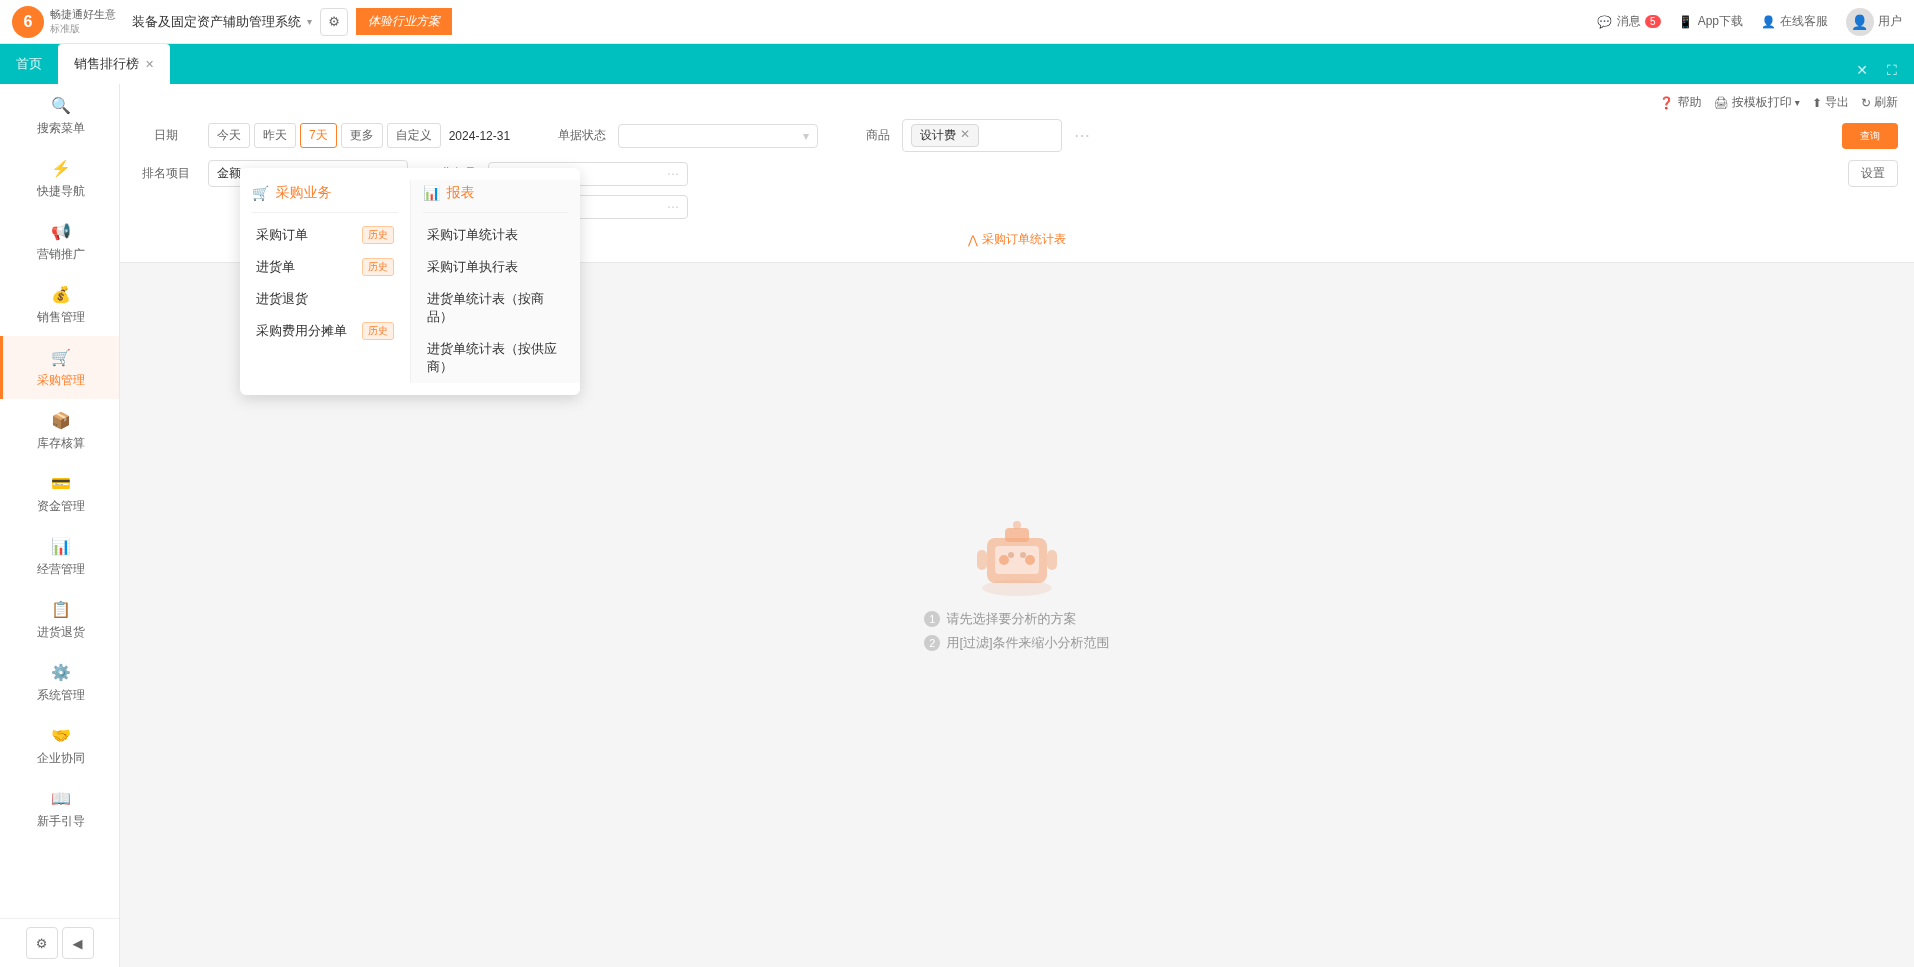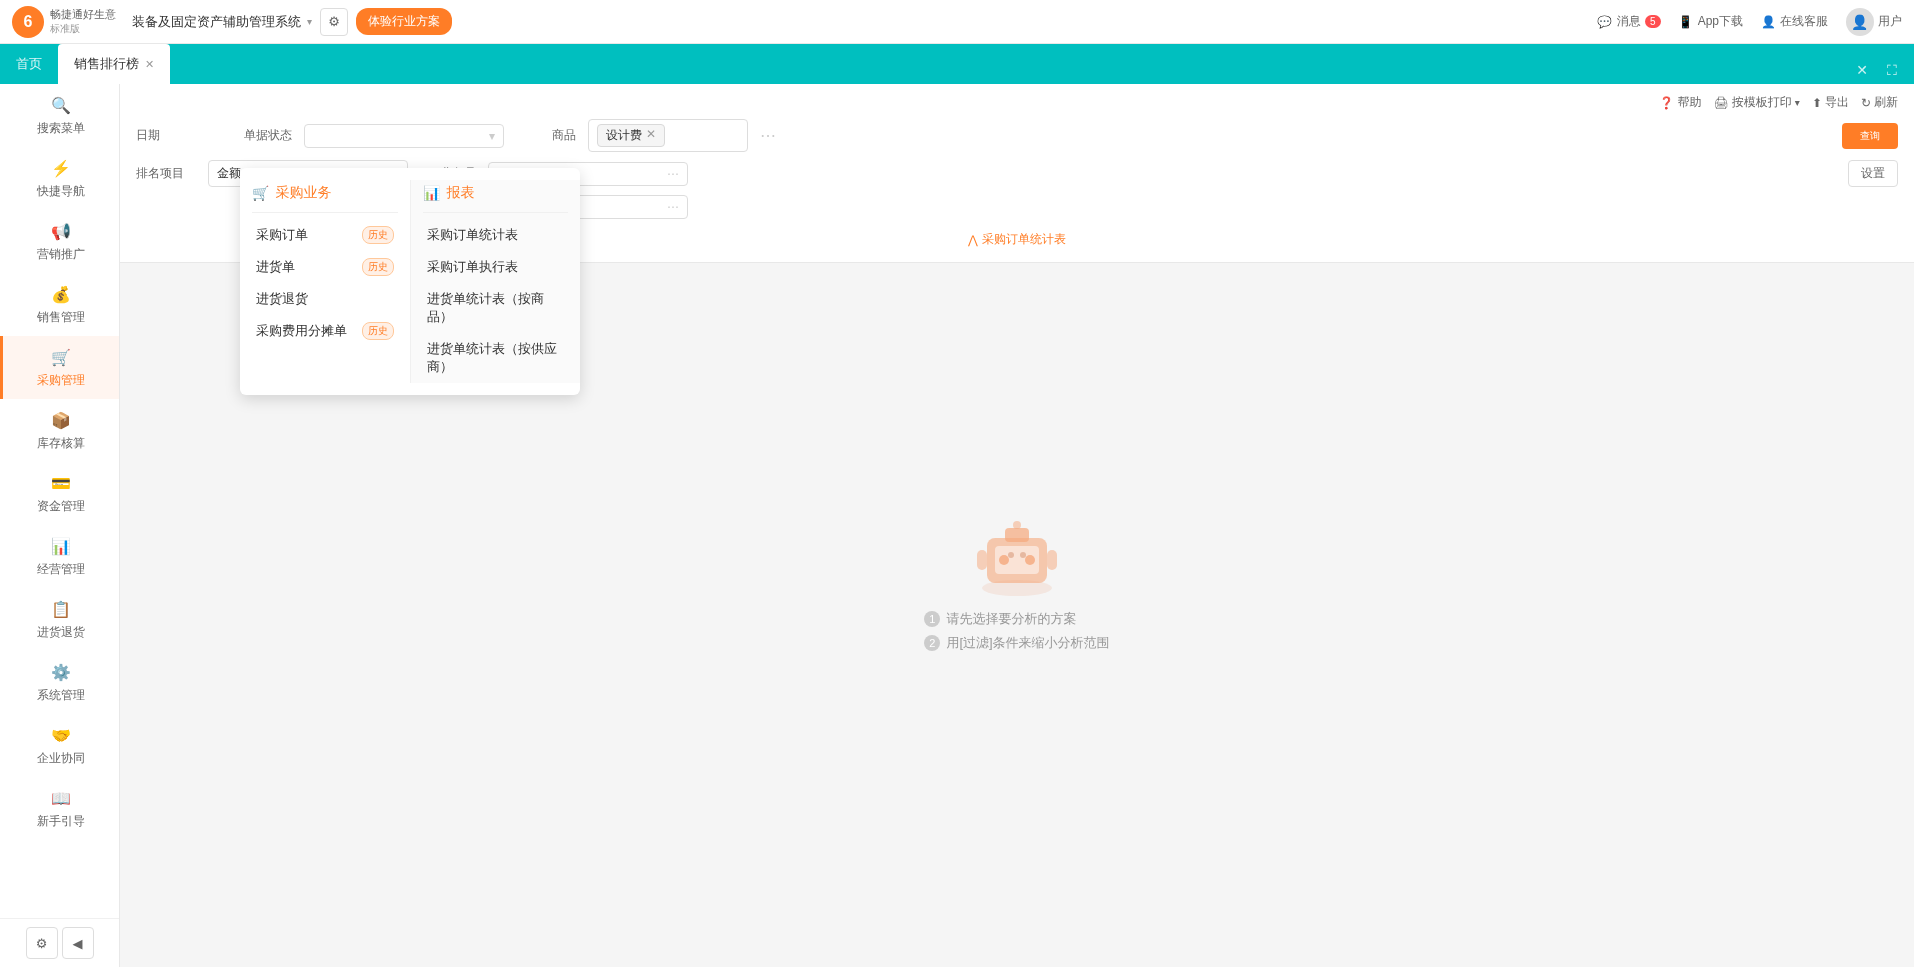--- a/index.html
+++ b/index.html
@@ -53,25 +53,26 @@
       align-items: center;
       justify-content: center;
       cursor: pointer;
       color: #666;
       margin-left: 8px;
     }
     .header-industry-btn {
       background: #ff7d26;
       color: white;
       border: none;
-      border-radius: 12px;
+      border-radius: 0;
       padding: 5px 12px;
       cursor: pointer;
       font-size: 12px;
       margin-left: 8px;
+      font-style: italic;
     }
     .header-right {
       margin-left: auto;
       display: flex;
       align-items: center;
       gap: 18px;
     }
     .header-right-item {
       display: flex;
       align-items: center;
@@ -227,21 +228,21 @@
       align-items: center;
       gap: 12px;
       margin-bottom: 8px;
     }
     .filter-row:last-child { margin-bottom: 0; }
     .filter-label {
       color: #666;
       font-size: 12px;
       white-space: nowrap;
       width: 60px;
-      text-align: left;
+      text-align: center;
     }
     .filter-input {
       border: 1px solid #ddd;
       border-radius: 4px;
       padding: 4px 8px;
       font-size: 12px;
       color: #333;
       display: flex;
       align-items: center;
       gap: 4px;
@@ -399,21 +400,21 @@
       font-size: 13px;
       color: #333;
       border-radius: 3px;
     }
     .history-badge {
       background: #fff0e6;
       border: 1px solid #ffc89a;
       color: #ff7d26;
       font-size: 10px;
       padding: 1px 5px;
-      border-radius: 8px;
+      border-radius: 3px;
     }
 
     .dots-menu { color: #ccc; font-size: 16px; cursor: pointer; }
   </style>
 </head>
 <body>
 
 <div class="top-header">
   <div class="logo-area">
     <div class="logo-icon">6</div>
@@ -545,20 +546,28 @@
           </div>
           <div class="toolbar-btn">
             <span>↻</span>
             <span>刷新</span>
           </div>
         </div>
       </div>
 
       <div class="filter-row">
         <span class="filter-label">日期</span>
+        <div class="date-range">
+          <button class="date-btn">今天</button>
+          <button class="date-btn">昨天</button>
+          <button class="date-btn active">7天</button>
+          <button class="date-btn">更多</button>
+          <button class="date-btn">自定义</button>
+          <span style="color:#333; font-size:12px; margin-left:4px;">2024-12-31</span>
+        </div>
 
         <span class="filter-label" style="width:auto; margin-left:36px;">单据状态</span>
         <div class="filter-input" style="width:200px;">
           <span style="flex:1;">&nbsp;</span>
           <span style="color:#ccc;">▾</span>
         </div>
 
         <span class="filter-label" style="width:auto; margin-left:36px;">商品</span>
         <div class="filter-input" style="width:160px;">
           <div class="filter-tag">

